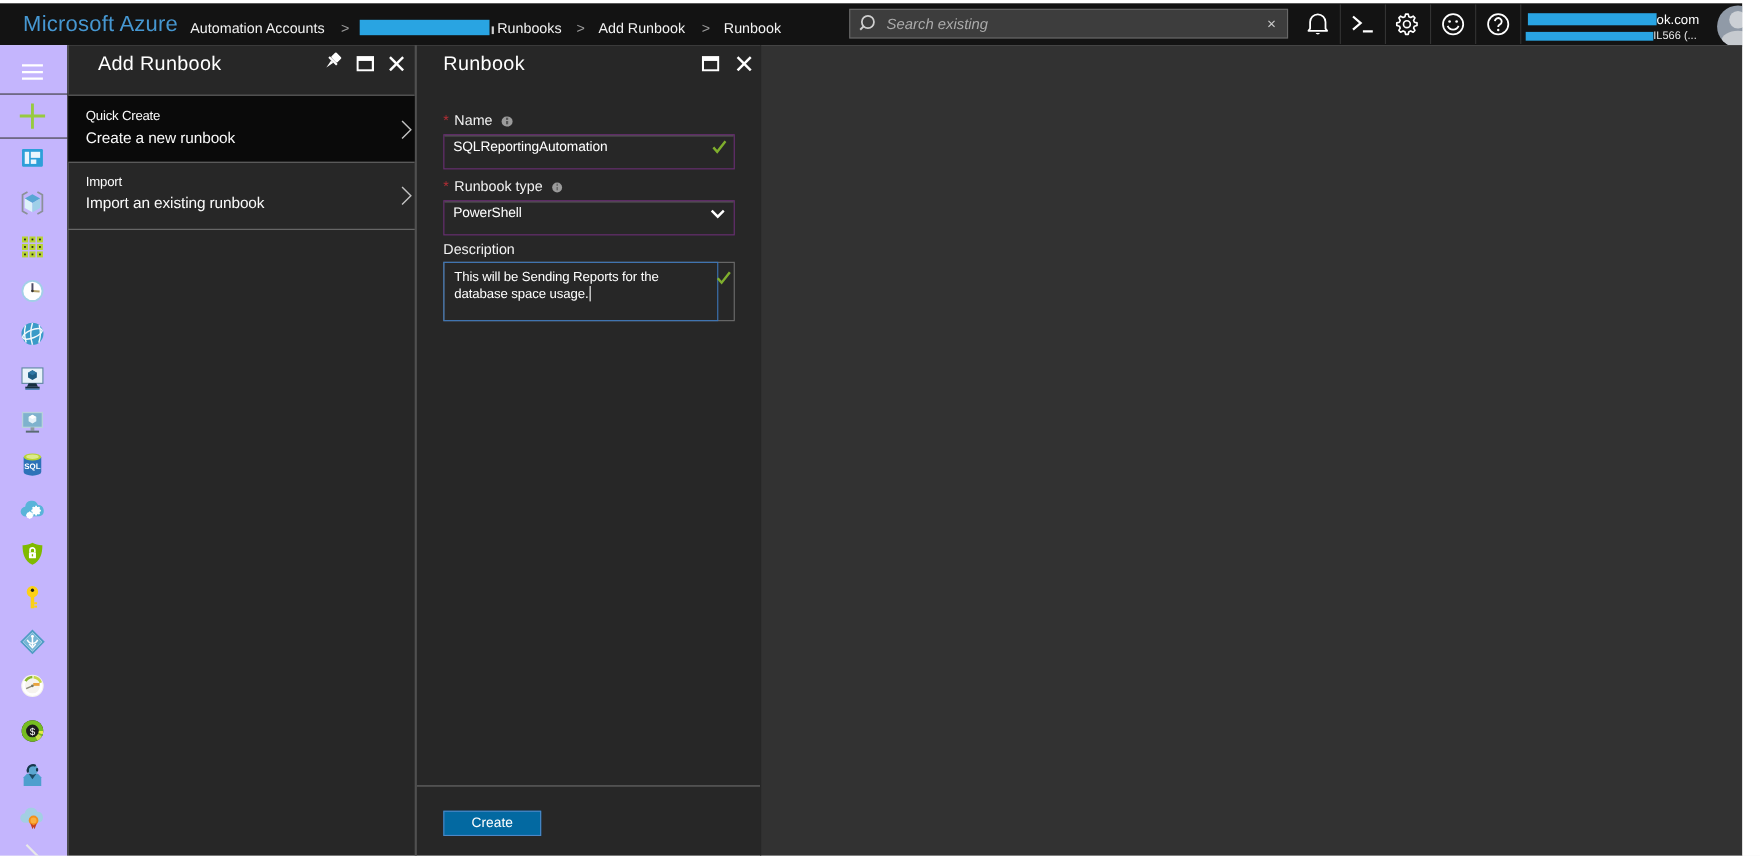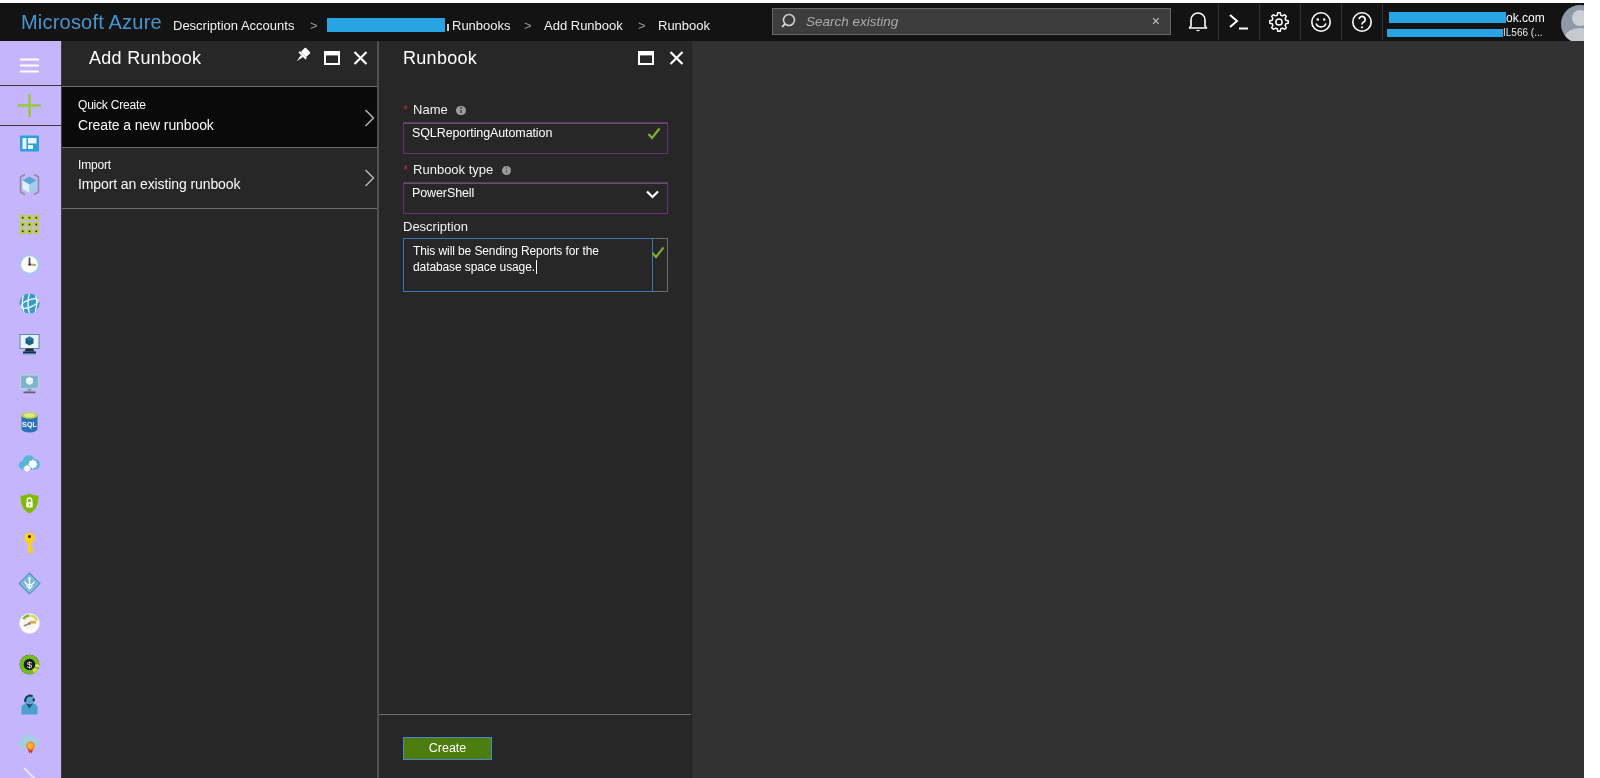--- a/index.html
+++ b/index.html
@@ -37,27 +37,27 @@
 .it-small{position:absolute;left:16px;font-size:12px;letter-spacing:-0.2px;color:#fafafa}
 .it-big{position:absolute;left:16px;font-size:14px;letter-spacing:-0.1px;color:#fafafa}
 .chev{position:absolute;color:#b5b5b5}
 
 .flabel{position:absolute;font-size:13px;color:#f2f2f2}
 .req{color:#b02e35;margin-right:5px}
 .finput{position:absolute;left:24px;width:265px;height:32px;border:1px solid #6b2f75;box-shadow:inset 0 1px 0 rgba(150,150,150,0.45);color:#fff;font-size:12.5px;letter-spacing:-0.1px;line-height:20px;padding-left:8px}
 .info{display:inline-block;width:9.5px;height:9.5px;border-radius:50%;background:#9b9b9b;vertical-align:-1px;margin-left:5px;position:relative}
 .info:after{content:"";position:absolute;left:4px;top:4px;width:1.5px;height:3.8px;background:#555}
 .info:before{content:"";position:absolute;left:4px;top:1.7px;width:1.5px;height:1.5px;background:#555}
-#createbtn{position:absolute;left:24px;top:696px;width:89px;height:23px;background:#4d7c0f;border:1px solid #4c88c7;color:#fff;font-size:12.5px;text-align:center;line-height:21px}
+#createbtn{position:absolute;left:24px;top:696px;width:89px;height:23px;background:#0369a1;border:1px solid #4c88c7;color:#fff;font-size:12.5px;text-align:center;line-height:21px}
 </style>
 </head>
 <body>
 <div id="topbar">
   <div class="azlogo">Microsoft Azure</div>
-  <div class="crumb" style="left:173px">Description Accounts</div>
+  <div class="crumb" style="left:173px">Automation Accounts</div>
   <div class="csep" style="left:310px">˃</div>
   <div class="redact" style="left:327px;top:15px;width:118px;height:14px"></div>
   <div style="position:absolute;left:447px;top:21px;width:2px;height:7px;background:#cfcfcf"></div>
     <div class="crumb" style="left:452px">Runbooks</div>
   <div class="csep" style="left:524px">˃</div>
   <div class="crumb" style="left:544px">Add Runbook</div>
   <div class="csep" style="left:638px">˃</div>
   <div class="crumb" style="left:658px">Runbook</div>
   <div id="search">
     <svg width="20" height="20" style="position:absolute;left:8px;top:3px" viewBox="0 0 20 20">

